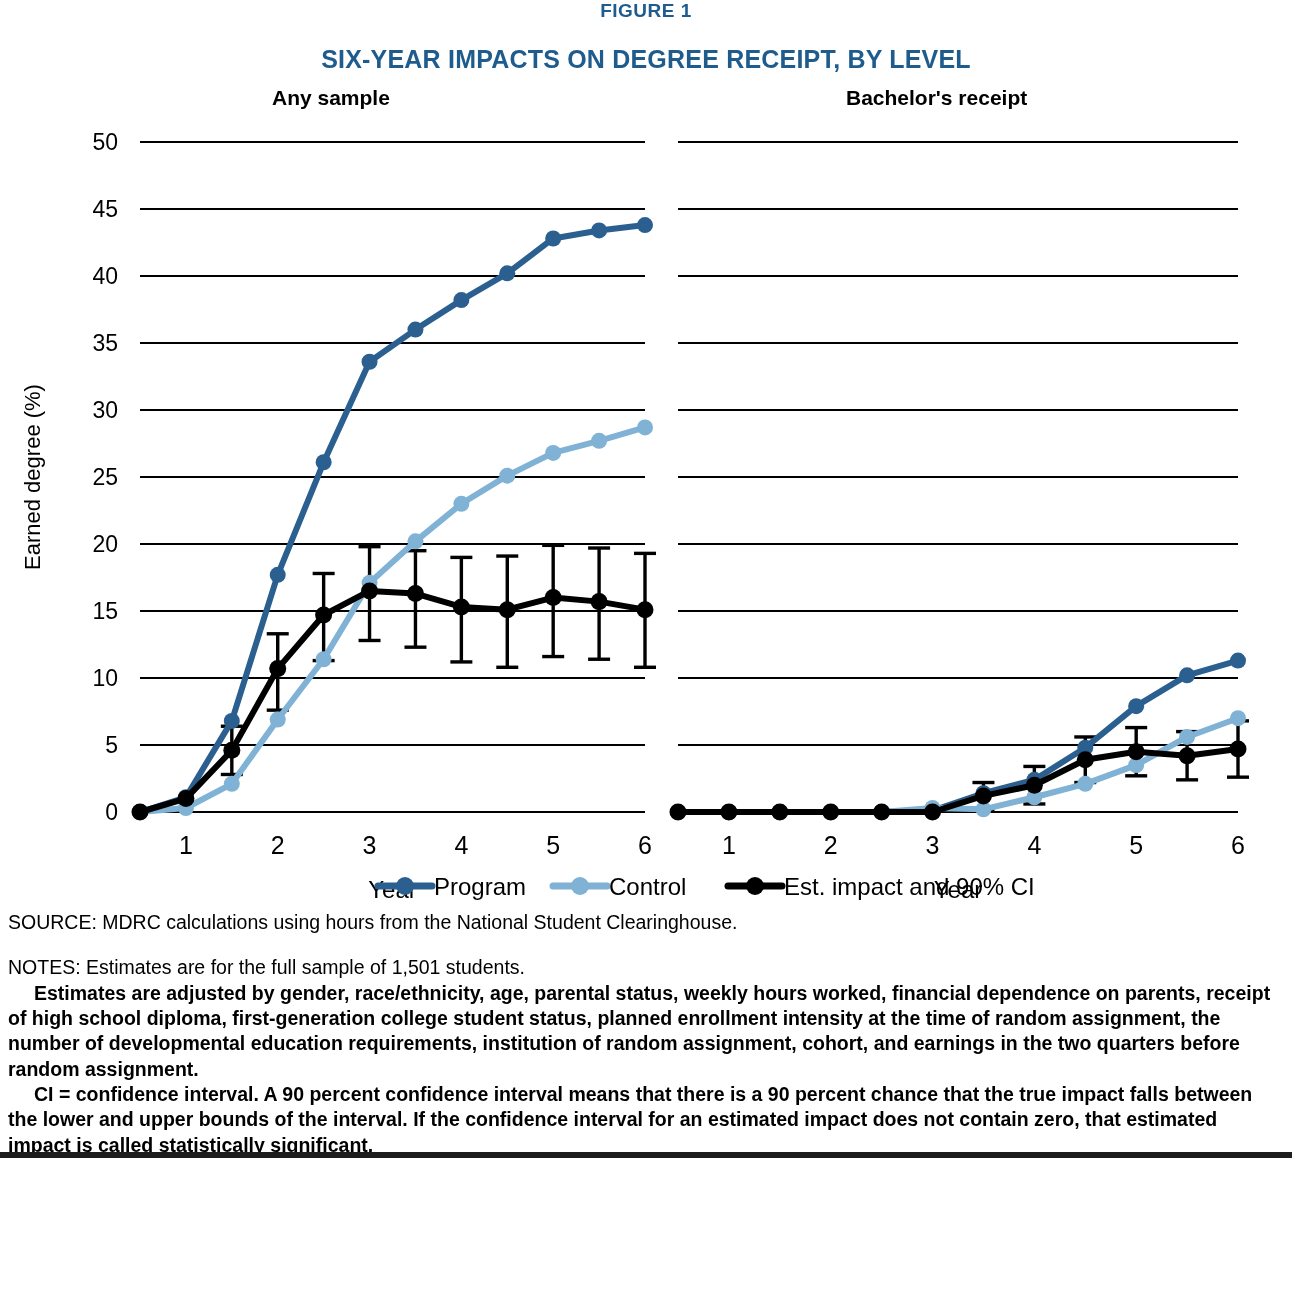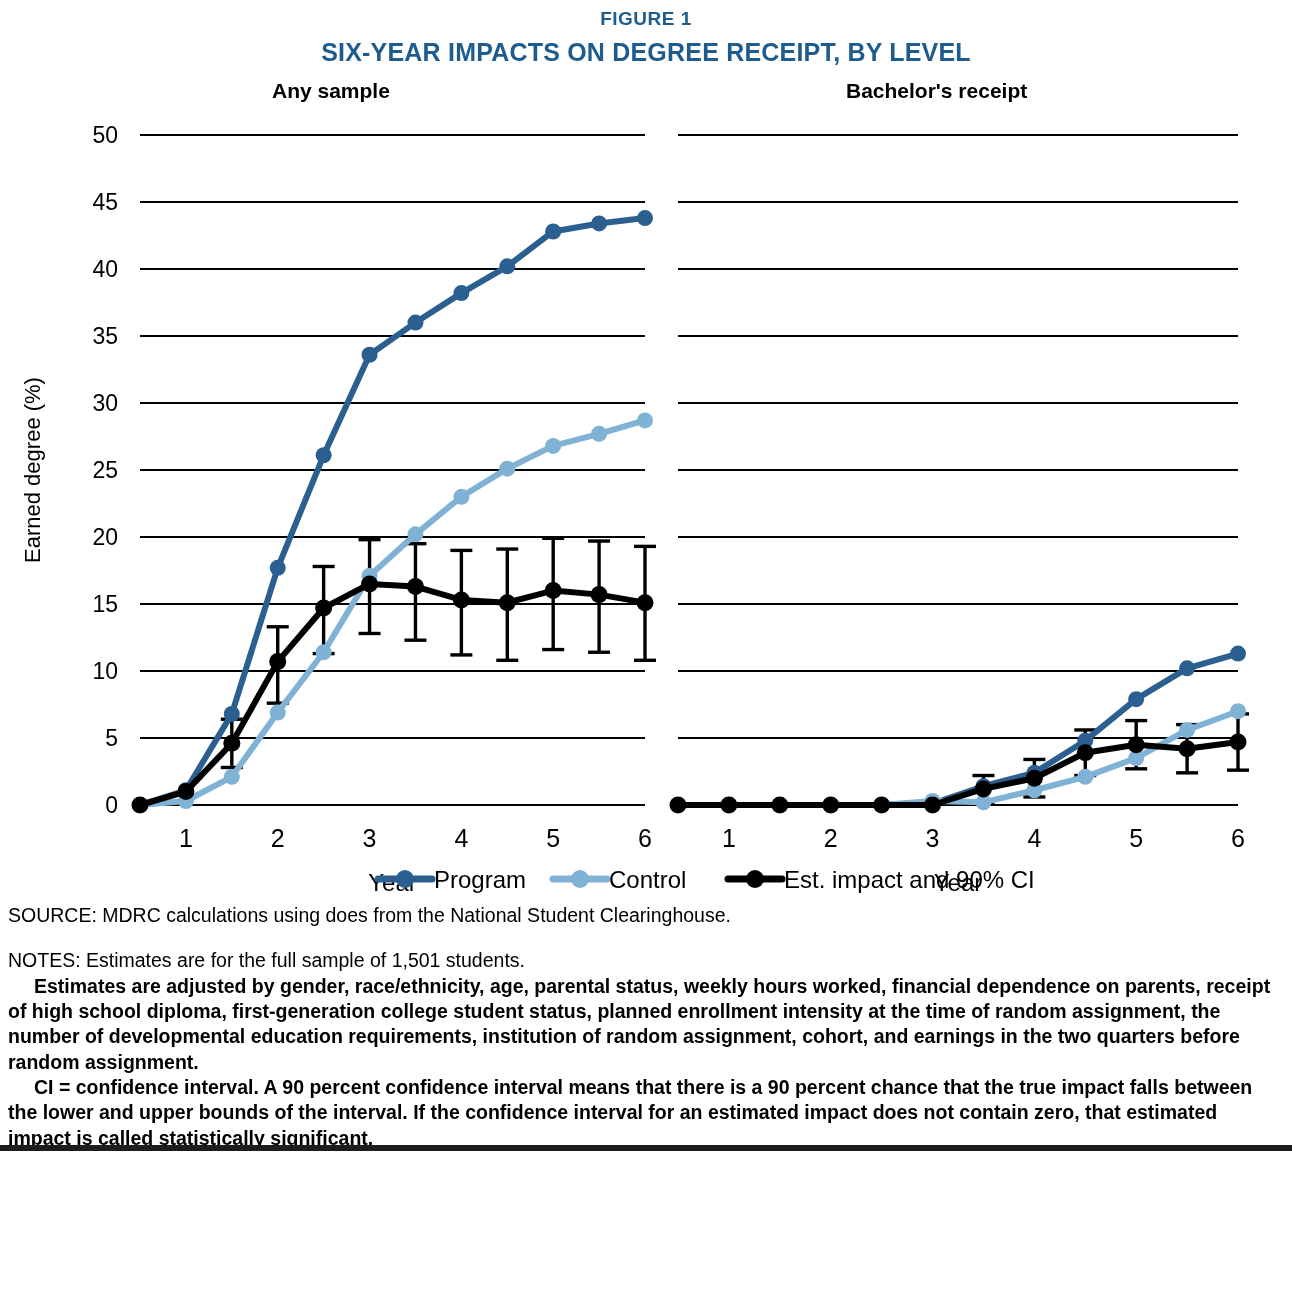--- a/index.html
+++ b/index.html
@@ -18,30 +18,29 @@
   .figure-wrap {
     width: 1292px;
     position: relative;
   }
   .fig-num {
     text-align: center;
     color: #1f5c8e;
     font-weight: bold;
     font-size: 19px;
     letter-spacing: 0.5px;
-    padding-top: 8px;
     font-family: "Liberation Sans", sans-serif;
   }
   .fig-title {
     text-align: center;
     color: #1f5c8e;
     font-weight: bold;
     font-size: 25px;
     letter-spacing: 0.2px;
-    margin-top: 8px;
+    margin-top: 23px;
     font-family: "Liberation Sans", sans-serif;
   }
   .panel-titles {
     position: relative;
     height: 34px;
     margin-top: 12px;
   }
   .panel-title {
     position: absolute;
     font-size: 21px;
@@ -274,21 +273,21 @@
           <circle cx="580" cy="766" r="9" fill="#7fb2d4"></circle>
           <text x="609" y="775" font-size="24" fill="#000" font-family="&quot;Liberation Sans&quot;, sans-serif">Control</text>
           <line x1="728" y1="766" x2="782" y2="766" stroke="#000000" stroke-width="7" stroke-linecap="round"></line>
           <circle cx="755" cy="766" r="9" fill="#000000"></circle>
           <text x="784" y="775" font-size="24" fill="#000" font-family="&quot;Liberation Sans&quot;, sans-serif">Est. impact and 90% CI</text>
         </g>
       </svg>
   </div>
 
   <div class="notes">
-    <p>SOURCE: MDRC calculations using does from the National Student Clearinghouse.</p>
+    <p>SOURCE: MDRC calculations using hours from the National Student Clearinghouse.</p>
     <div class="spacer"></div>
     <p>NOTES: Estimates are for the full sample of 1,501 students.</p>
     <p class="indent">Estimates are adjusted by gender, race/ethnicity, age, parental status, weekly hours worked, financial dependence on parents, receipt of high school diploma, first-generation college student status, planned enrollment intensity at the time of random assignment, the number of developmental education requirements, institution of random assignment, cohort, and earnings in the two quarters before random assignment.</p>
     <p class="indent">CI = confidence interval. A 90 percent confidence interval means that there is a 90 percent chance that the true impact falls between the lower and upper bounds of the interval. If the confidence interval for an estimated impact does not contain zero, that estimated impact is called statistically significant.</p>
   </div>
 
   <div class="bottom-rule"></div>
 </div>
 
 </body></html>

